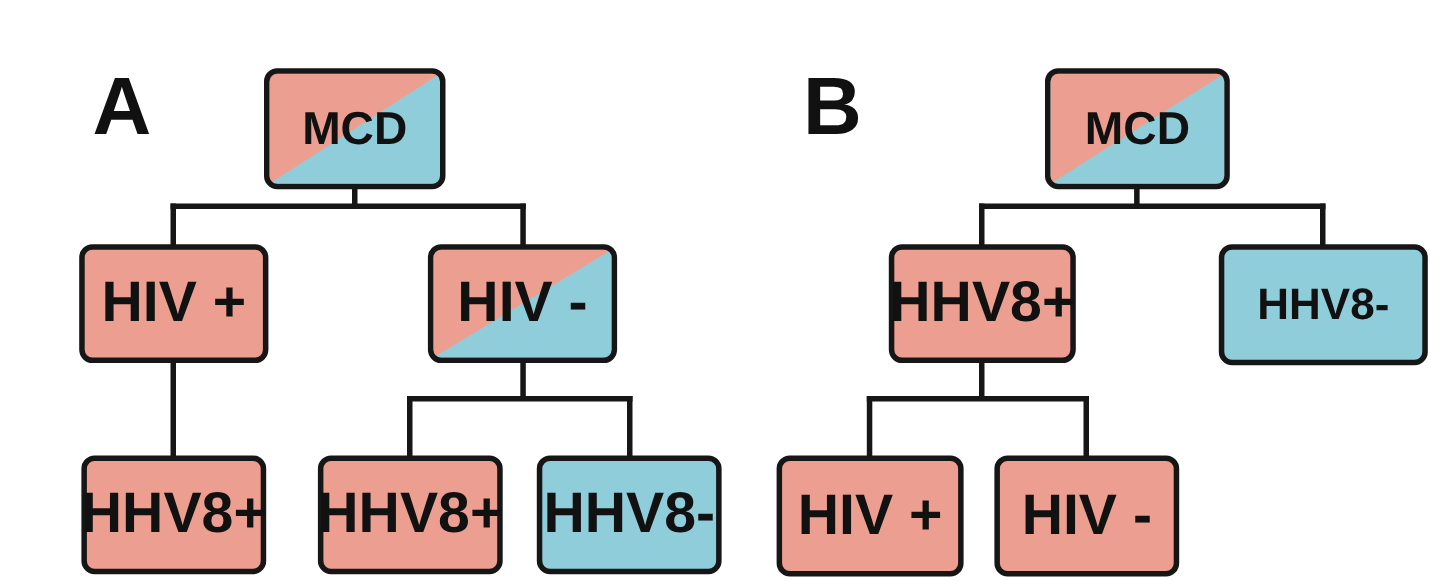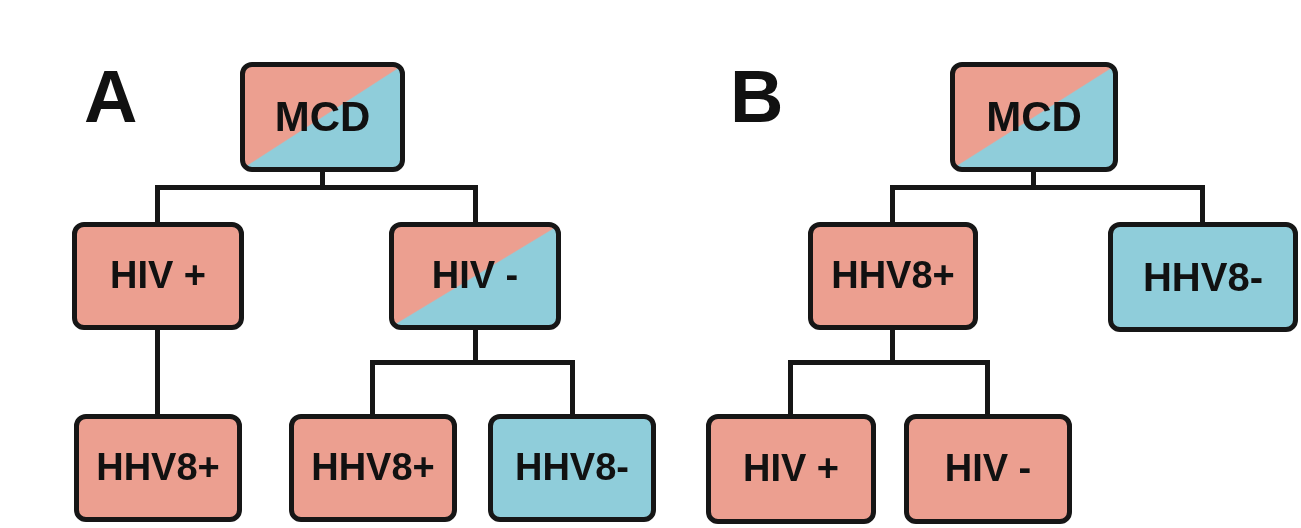--- a/index.html
+++ b/index.html
@@ -26,21 +26,21 @@
   .node {
     position: absolute;
     box-sizing: border-box;
     border: 5px solid var(--stroke, #161616);
     border-radius: 12px;
     display: flex;
     flex-direction: column;
     align-items: center;
     justify-content: center;
     text-align: center;
-    font-size: 38px;
+    font-size: 52px;
     font-weight: 600;
     line-height: 1.1;
     color: var(--text, #111111);
     white-space: nowrap;
   }
   .node.size-root { font-size: 42px; }
   .node.size-two-line { font-size: 40px; line-height: 1.2; }
   .fill-pink  { background: var(--pink, #EC9F90); }
   .fill-blue  { background: var(--blue, #8FCDDA); }
   .fill-split { background: linear-gradient(to bottom right, var(--pink, #EC9F90) 49.6%, var(--blue, #8FCDDA) 50.4%); }

